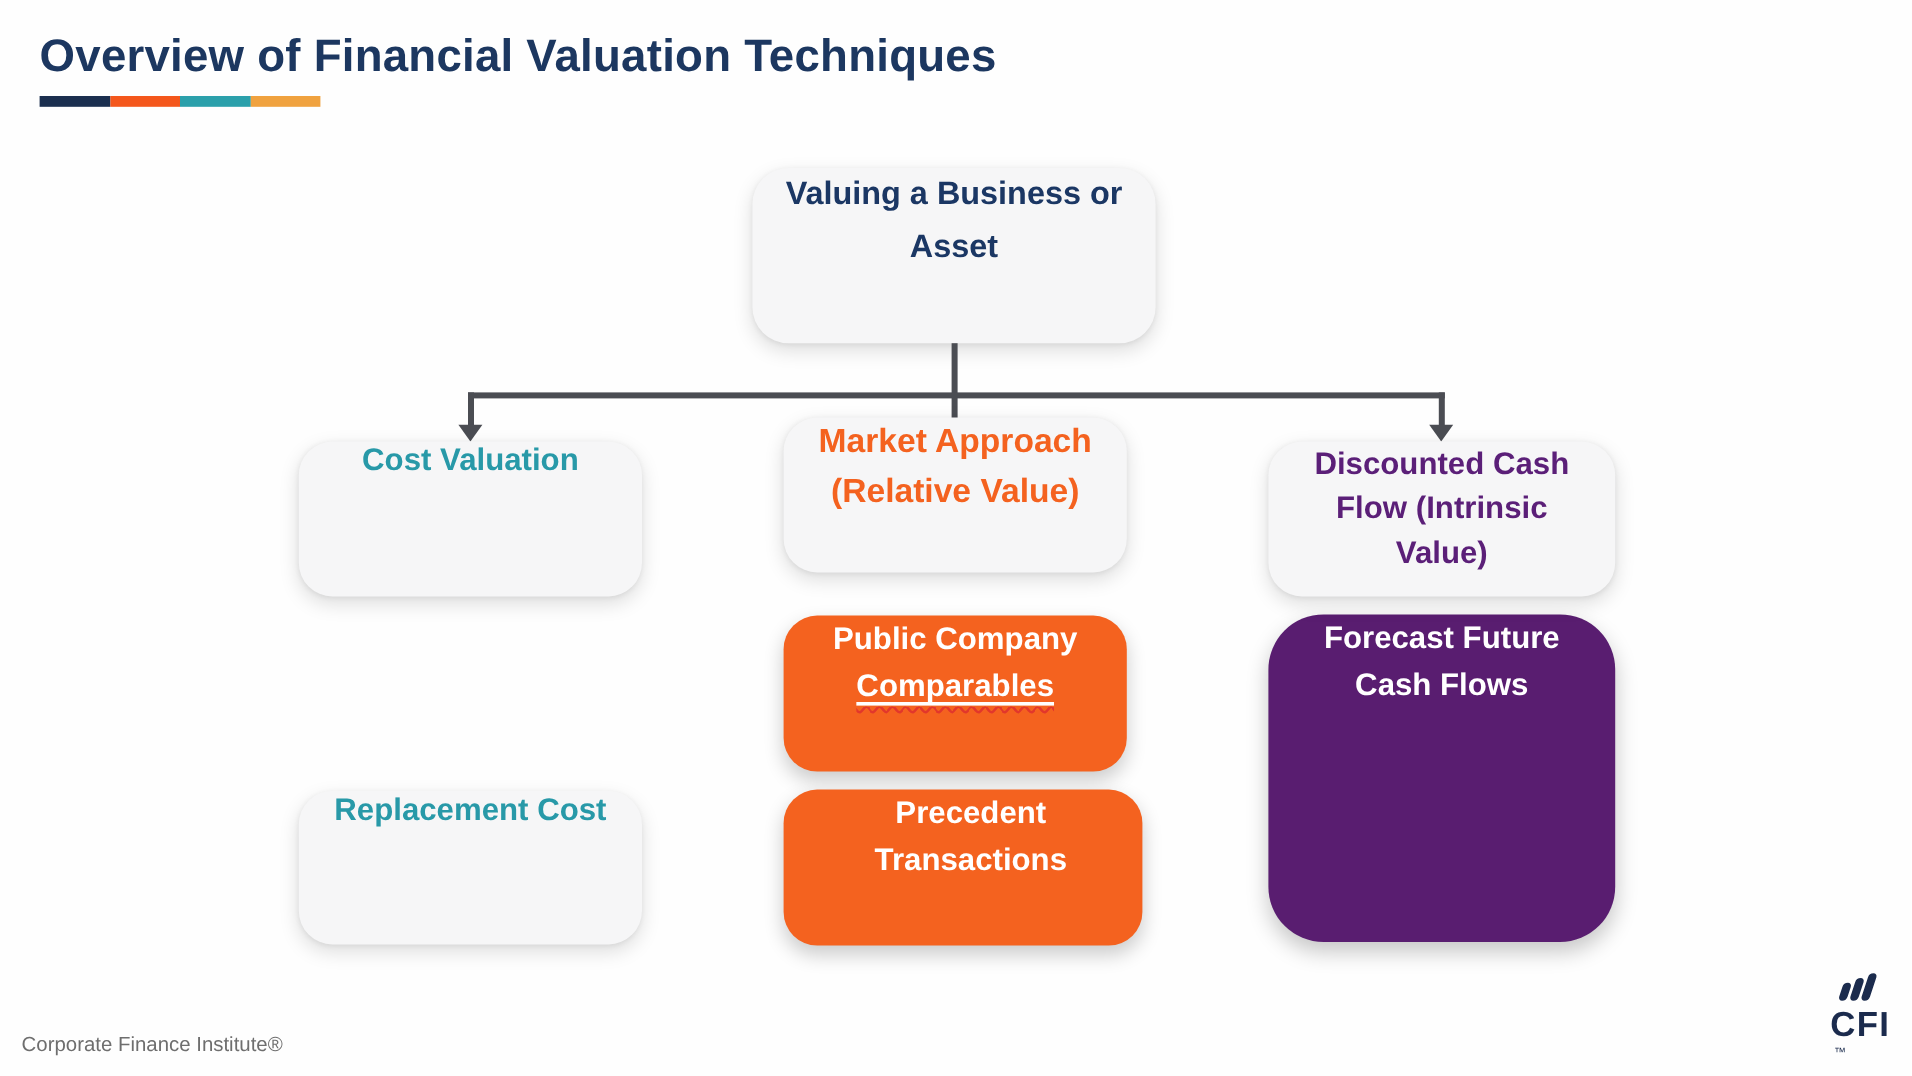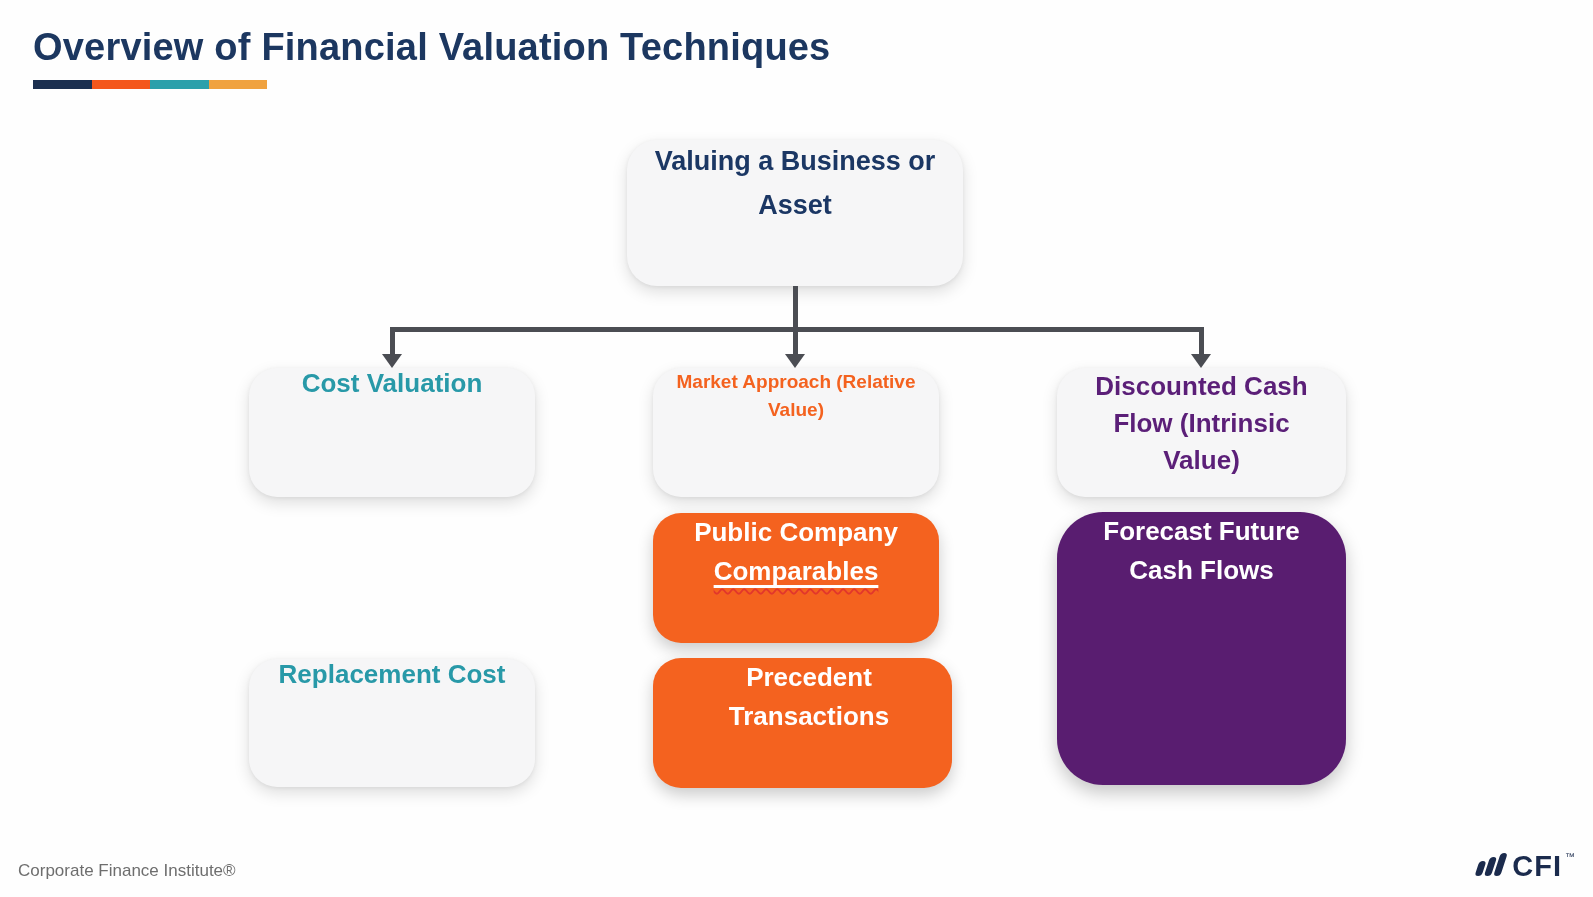--- a/index.html
+++ b/index.html
@@ -39,21 +39,21 @@
   }
 
   .root-box { left:627px; top:140px; width:336px; height:146px; border-radius:30px;
               font-size:27px; color:#1b3764; line-height:1.62; }
   .root-box .inner { max-width:300px; }
 
   .c1-h  { left:249px; top:368px; width:286px; height:129px; color:#2899a8; font-size:26px; }
   .c1-b2 { left:249px; top:514px; width:286px; height:128px; color:#2899a8; font-size:26px; }
   .c1-b3 { left:249px; top:659px; width:286px; height:128px; color:#2899a8; font-size:26px; }
 
-  .c2-h  { left:653px; top:368px; width:286px; height:129px; color:#f4621f; font-size:19px; line-height:1.45; }
+  .c2-h  { left:653px; top:348px; width:286px; height:129px; color:#f4621f; font-size:28px; line-height:1.45; }
   .c2-h .inner { max-width:252px; }
   .c2-b2 { left:653px; top:513px; width:286px; height:130px; font-size:26px; line-height:1.5; }
   .c2-b3 { left:653px; top:658px; width:286px; height:130px; font-size:26px; line-height:1.5;padding-left:13px; }
   .c2-b3 .inner { max-width:220px; }
 
   .c3-h  { left:1057px; top:368px; width:289px; height:129px; color:#5b1f78; font-size:26px; line-height:1.42; }
   .c3-h .inner { max-width:236px; }
   .c3-b  { left:1057px; top:512px; width:289px; height:273px; font-size:26px; line-height:1.5; border-radius:46px; }
   .c3-b .inner { max-width:236px; }
 
@@ -80,21 +80,21 @@
     position:absolute; width:0; height:0;
     border-left:10px solid transparent; border-right:10px solid transparent;
     border-top:14px solid #4b4d53;
   }
   .arr-l { left:382px;  top:354px; }
   .arr-m { left:785px;  top:354px; }
   .arr-r { left:1191px; top:354px; }
 
   
   .brand { position:absolute; left:18px; bottom:16px; font-size:17px; color:#6e6e6e; }
-  .logo  { position:absolute; right:18px; bottom:14px; display:flex; align-items:center; }
+  .logo  { position:absolute; right:18px; bottom:14px; display:flex; align-items:center;flex-direction:column; }
   .logo-mark { display:flex; align-items:flex-end; margin-right:8px; padding-bottom:4px; }
   .logo-mark .bar {
     width:7px; background:#1b2b4d; border-radius:4px;
     transform:skewX(-18deg); margin-left:3px;
   }
   .bar1 { height:15px; } .bar2 { height:19px; } .bar3 { height:23px; }
   .logo-text { font-size:29px; font-weight:bold; color:#1b2b4d; letter-spacing:1px; }
   .tm { font-size:10px; color:#1b2b4d; margin-left:3px; align-self:flex-start; margin-top:1px; }
 </style>
 </head>

